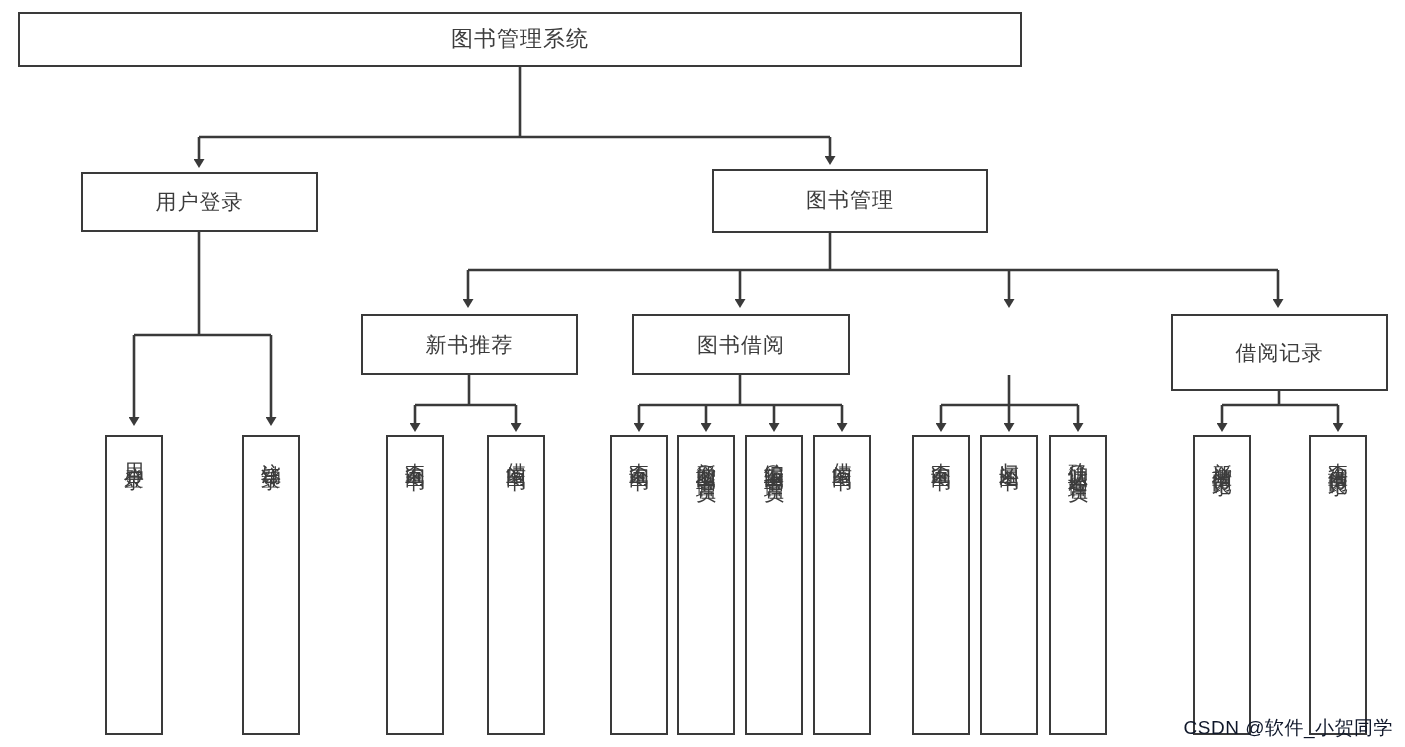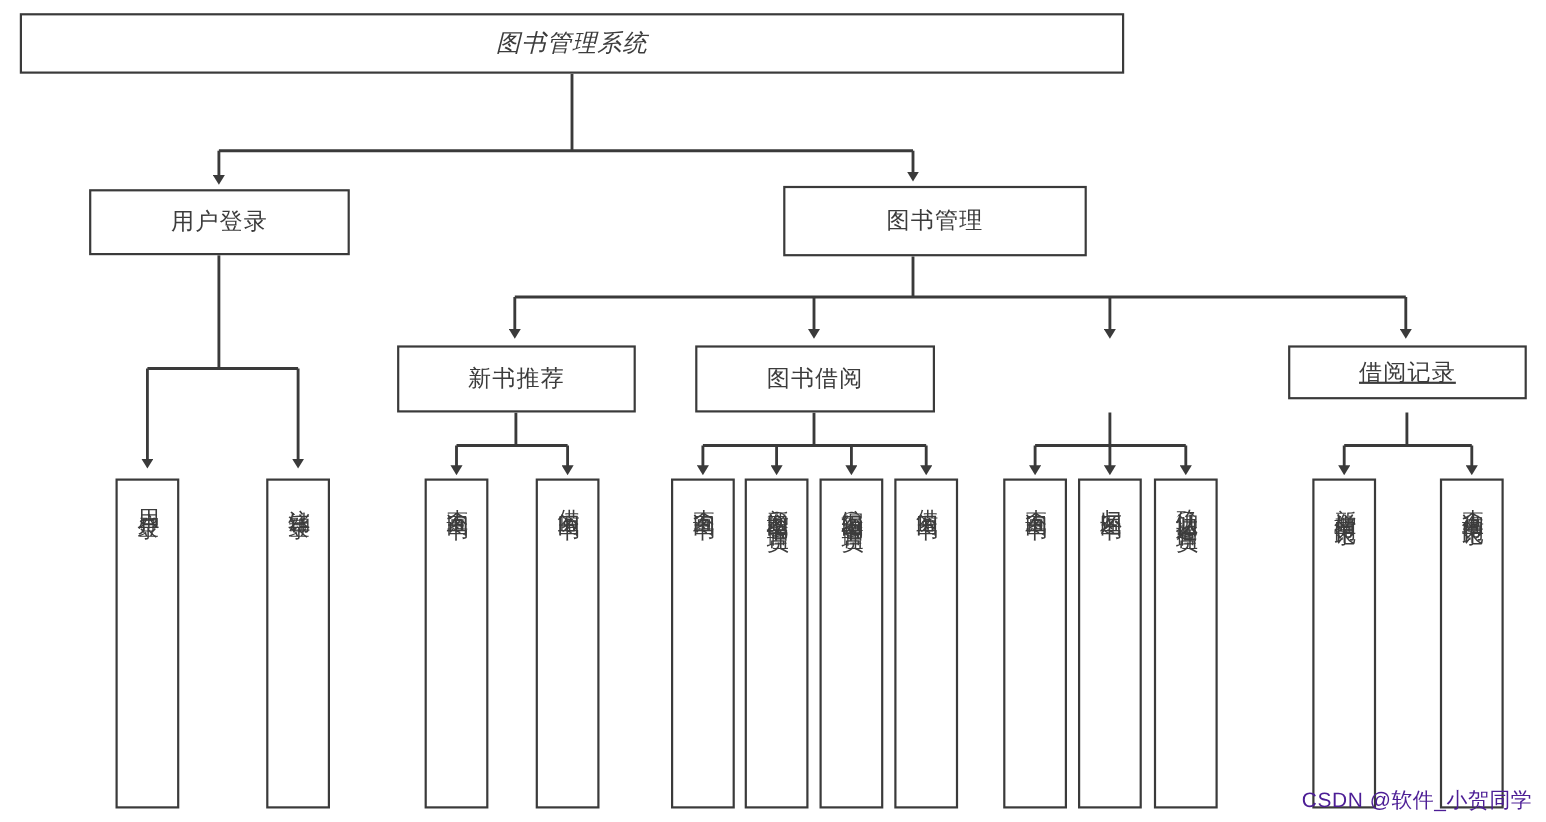--- a/index.html
+++ b/index.html
@@ -50,25 +50,24 @@
   .node.vert .vlabel {
     writing-mode: vertical-rl;
     text-orientation: upright;
     letter-spacing: 3px;
     line-height: 1.05;
     white-space: nowrap;
     display: block;
   }
   .node.root {
     font-size: 22px;
-    font-style: italic;
   }
   .watermark {
     position: absolute;
-    color: #4c1d95;
+    color: #0f172a;
     font-size: 19px;
     letter-spacing: 0.5px;
     white-space: nowrap;
     right: 12px;
     bottom: 6px;
   }
 </style>
 </head>
 <body>
 
@@ -138,21 +137,21 @@
 
   <div class="node horiz" style="left:361px; top:314px; width:217px; height:61px;">
     <span>新书推荐</span>
   </div>
 
   <div class="node horiz" style="left:632px; top:314px; width:218px; height:61px;">
     <span>图书借阅</span>
   </div>
 
 
-  <div class="node horiz" style="left:1171px; top:314px; width:217px; height:49px;text-decoration:underline;">
+  <div class="node horiz" style="left:1171px; top:314px; width:217px; height:77px;">
     <span>借阅记录</span>
   </div>
 
   <div class="node vert" style="left:105px; top:435px; width:58px; height:300px;">
     <span class="vlabel">用户登录</span>
   </div>
   <div class="node vert" style="left:242px; top:435px; width:58px; height:300px;">
     <span class="vlabel">注销登录</span>
   </div>
 

